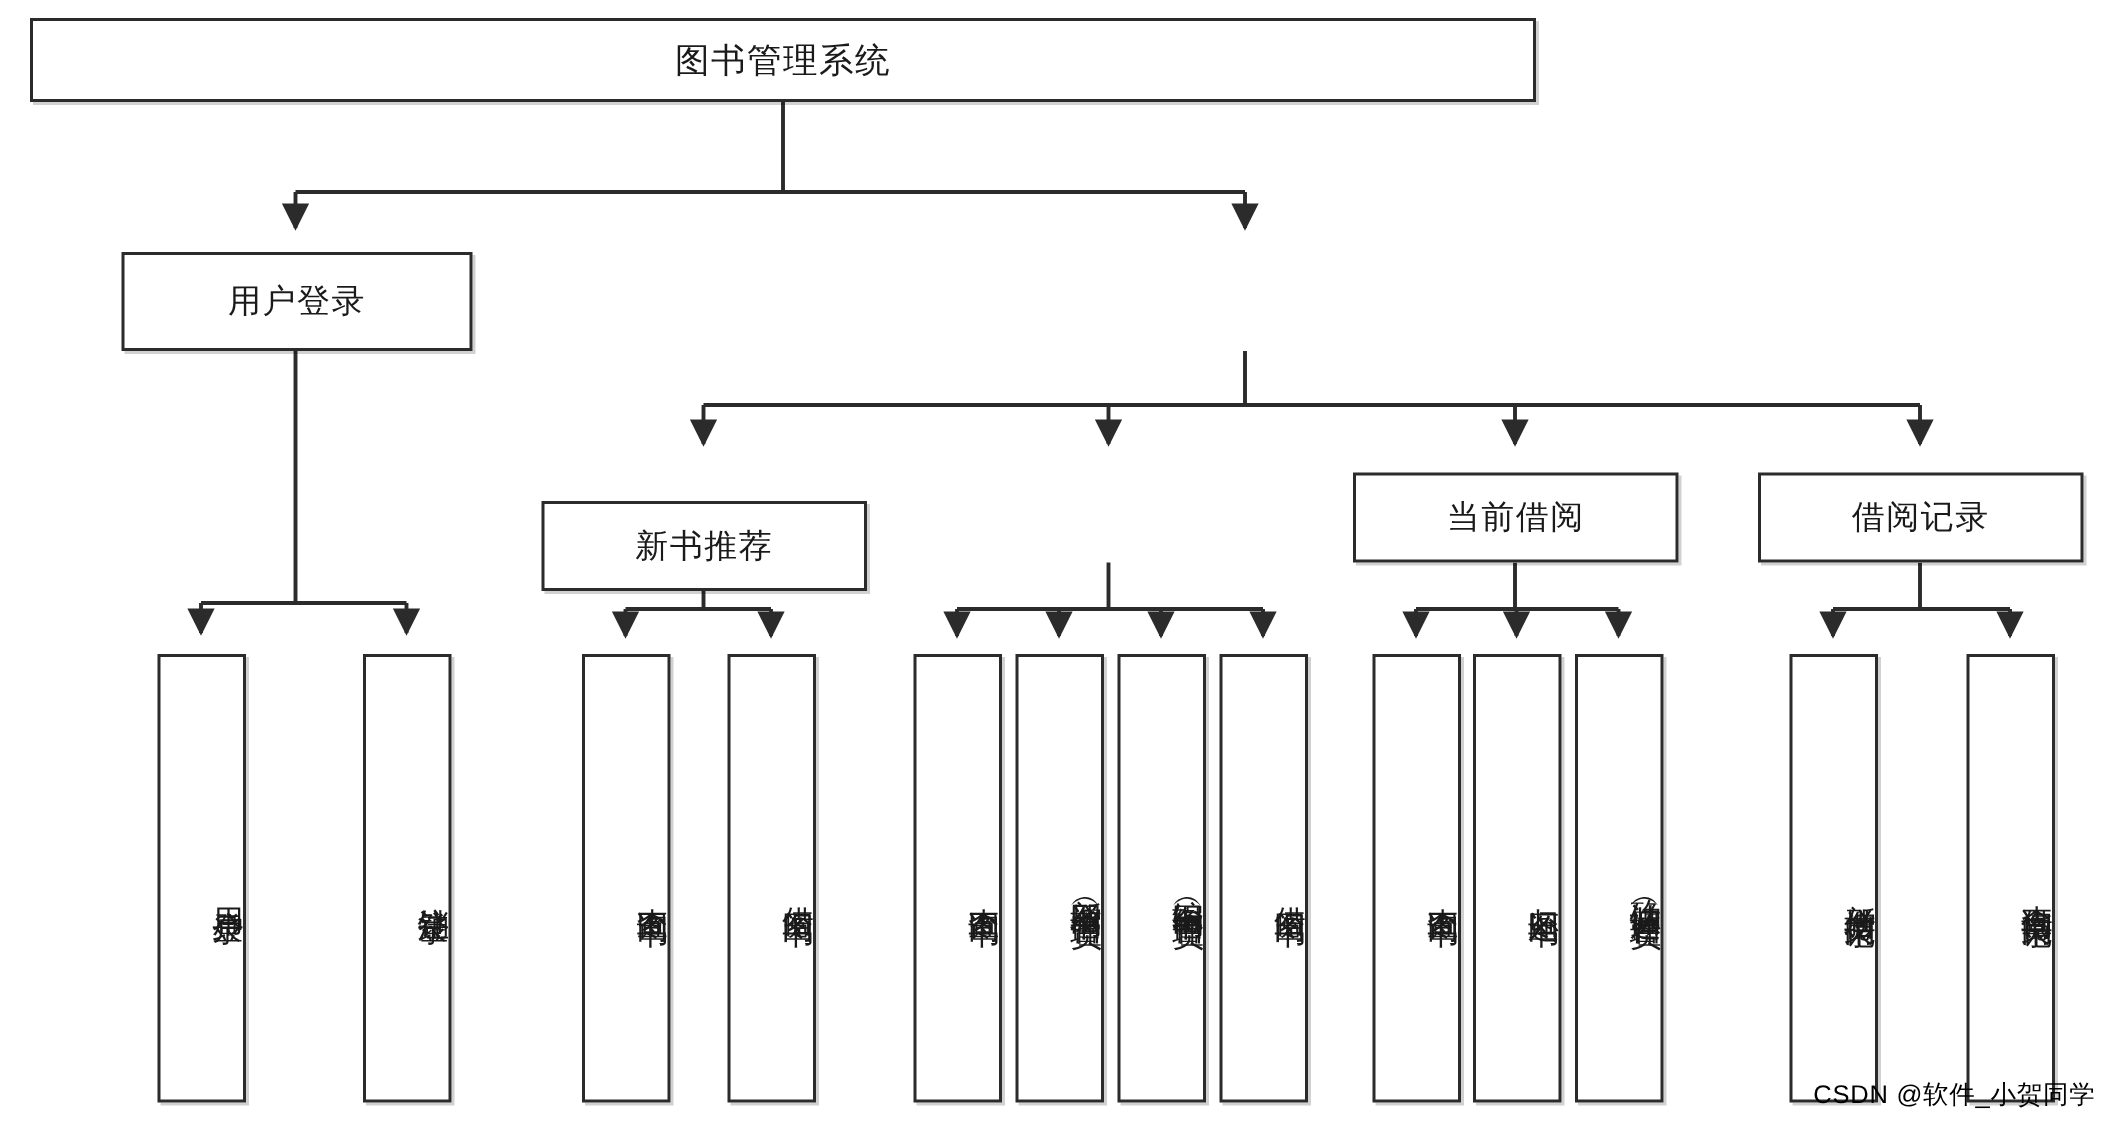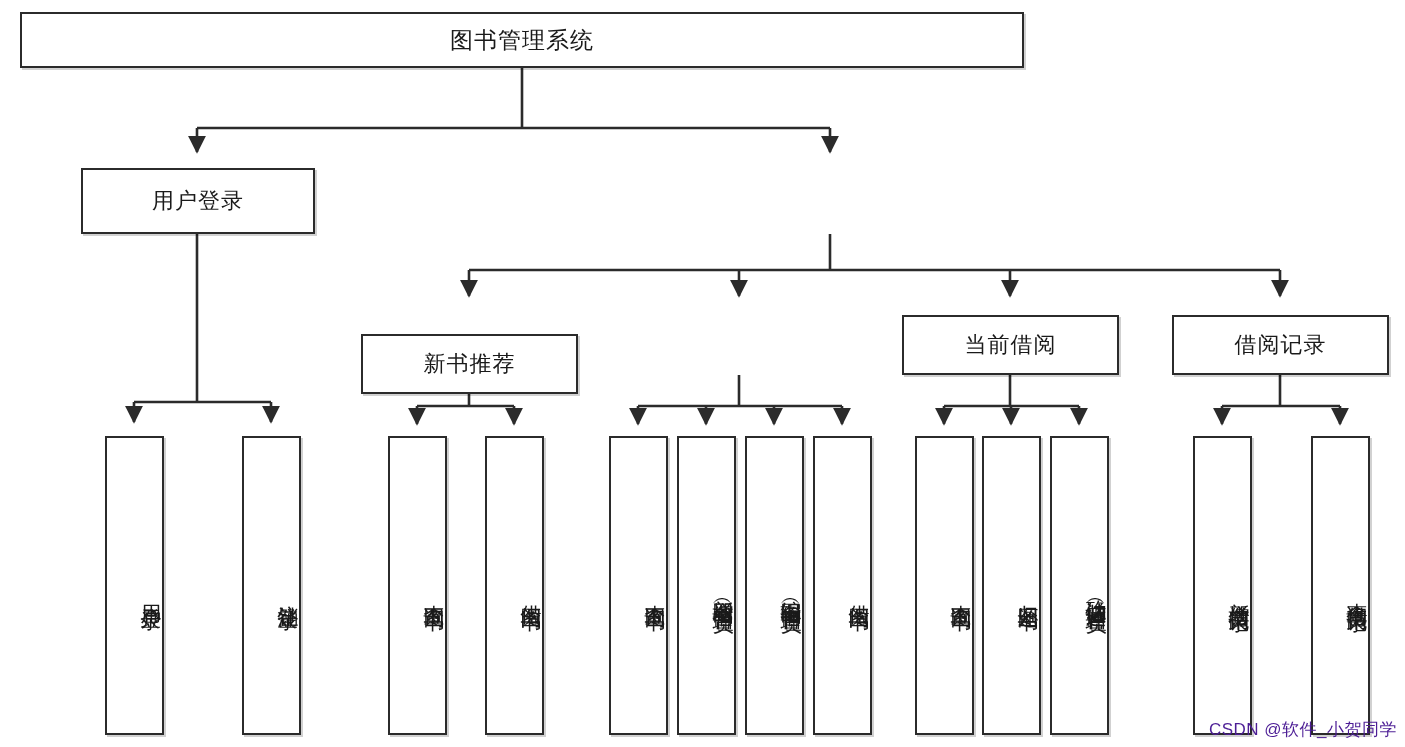--- a/index.html
+++ b/index.html
@@ -59,21 +59,21 @@
     white-space: pre;
   }
   .node.vertical .label {
     text-align: left;
   }
   #watermark {
     position: absolute;
     right: 8px;
     bottom: 6px;
     font-size: 17px;
-    color: #4c1d95;
+    color: #000000;
     letter-spacing: 0.5px;
     user-select: none;
   }
 </style>
 </head>
 <body>
 
 <div id="diagram-root">
 
   <svg id="edges-layer" viewBox="0 0 1405 747" width="1405" height="747" xmlns="http://www.w3.org/2000/svg">

